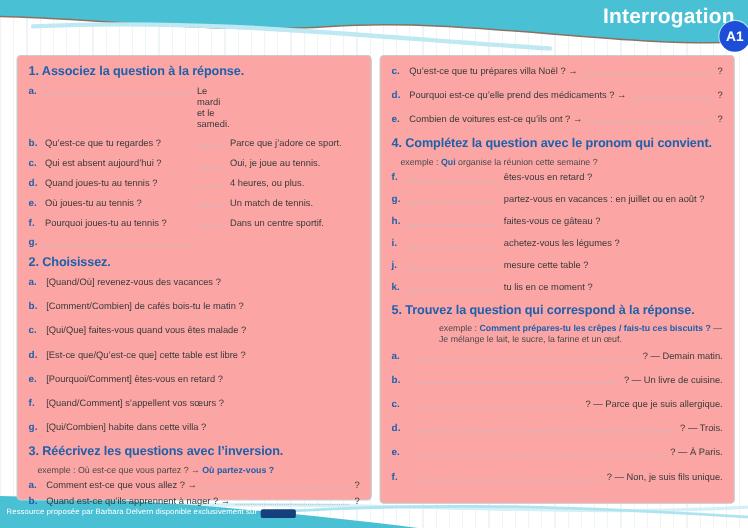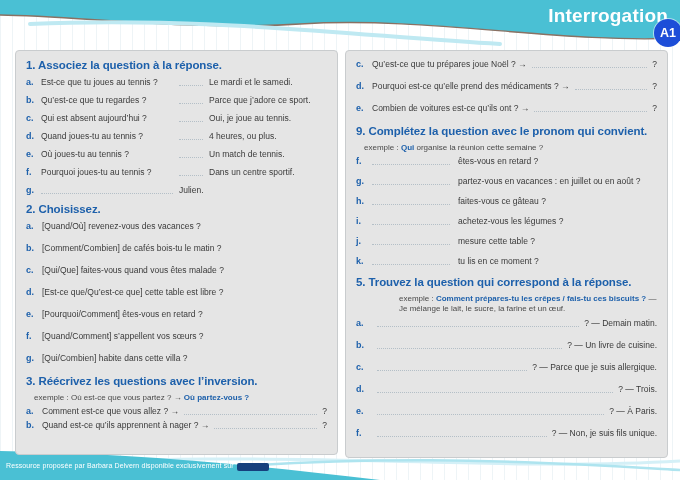--- a/index.html
+++ b/index.html
@@ -21,21 +21,21 @@
   }
   .level-badge{
     position:absolute;left:638px;top:19px;width:28px;height:28px;z-index:3;
     background:#1d4ed8;border-radius:50%;
     display:flex;align-items:center;justify-content:center;
     color:#ffffff;font-weight:bold;font-size:12.5px;
     box-shadow:0 0 0 1px rgba(255,255,255,0.55);
     margin-left:16px;
   }
   .panel{
-    position:absolute;z-index:2;background:#e5e5e5;
+    position:absolute;z-index:2;background:#fca5a5;
     border:1px solid #c9ccce;border-radius:4px;
     padding:8px 10px;box-sizing:border-box;
   }
   .panel.left{left:15px;top:50px;width:323px;height:405px;}
   .panel.right{left:345px;top:50px;width:323px;height:408px;}
   h2.sec{
     margin:0 0 5px 0;color:#1d60ab;font-size:11.5px;line-height:13px;
     font-weight:bold;letter-spacing:-0.1px;
   }
   .mt8{margin-top:8px;} .mt6{margin-top:6px;} .mt4{margin-top:4px;}
@@ -88,21 +88,20 @@
 <div class="level-badge">A1</div>
 
 <div class="panel left">
 
   <section>
     <h2 class="sec">1. Associez la question à la réponse.</h2>
     <div>
 
         <div class="r1">
           <span class="letter">a.</span>
-          <span class="txt">Est-ce que tu joues au tennis ?</span>
           <span class="dots"></span>
           <span class="txt">Le mardi et le samedi.</span>
         </div>
 
         <div class="r1">
           <span class="letter">b.</span>
           <span class="txt">Qu’est-ce que tu regardes ?</span>
           <span class="dots"></span>
           <span class="txt">Parce que j’adore ce sport.</span>
         </div>
@@ -131,21 +130,20 @@
         <div class="r1">
           <span class="letter">f.</span>
           <span class="txt">Pourquoi joues-tu au tennis ?</span>
           <span class="dots"></span>
           <span class="txt">Dans un centre sportif.</span>
         </div>
 
         <div class="r1">
           <span class="letter">g.</span>
           <span class="dots"></span>
-          <span class="txt">Julien.</span>
         </div>
       </div>
   </section>
 
   <section>
     <h2 class="sec mt8">2. Choisissez.</h2>
     <div>
 
         <div class="r2">
           <span class="letter">a.</span>
@@ -207,21 +205,21 @@
 
 </div>
 
 <div class="panel right">
 
   <section>
     <div>
 
         <div class="r3">
           <span class="letter">c.</span>
-          <span class="txt">Qu’est-ce que tu prépares joue Noël ? →</span>
+          <span class="txt">Qu’est-ce que tu prépares villa Noël ? →</span>
           <span class="leader"></span>
           <span class="txt">?</span>
         </div>
 
         <div class="r3">
           <span class="letter">d.</span>
           <span class="txt">Pourquoi est-ce qu’elle prend des médicaments ? →</span>
           <span class="leader"></span>
           <span class="txt">?</span>
         </div>
@@ -229,21 +227,21 @@
         <div class="r3">
           <span class="letter">e.</span>
           <span class="txt">Combien de voitures est-ce qu’ils ont ? →</span>
           <span class="leader"></span>
           <span class="txt">?</span>
         </div>
       </div>
   </section>
 
   <section>
-    <h2 class="sec">9. Complétez la question avec le pronom qui convient.</h2>
+    <h2 class="sec">4. Complétez la question avec le pronom qui convient.</h2>
     <p class="example"><span>exemple : </span><b>Qui</b><span> organise la réunion cette semaine ?</span></p>
     <div>
 
         <div class="r4">
           <span class="letter">f.</span>
           <span class="blank"></span>
           <span class="txt">êtes-vous en retard ?</span>
         </div>
 
         <div class="r4">

